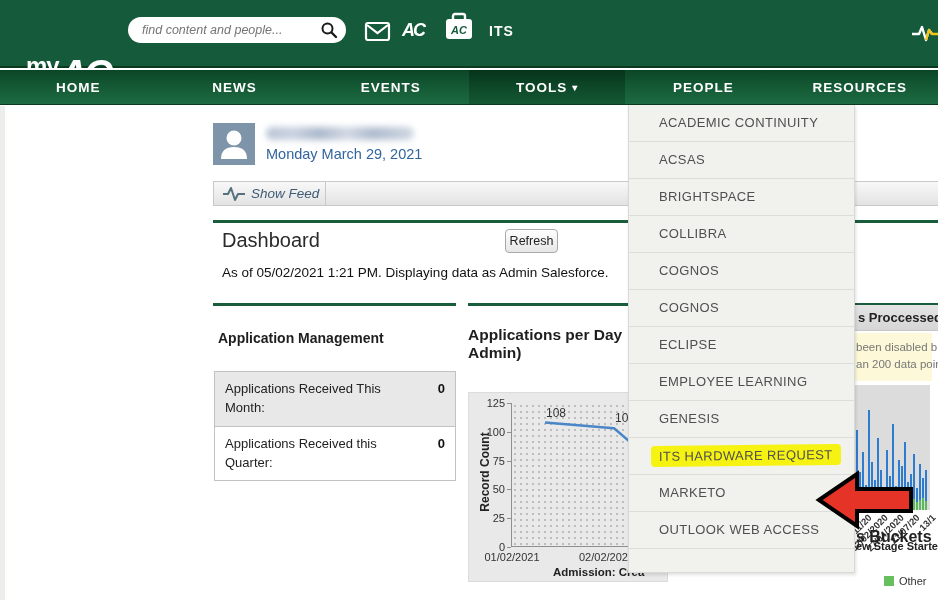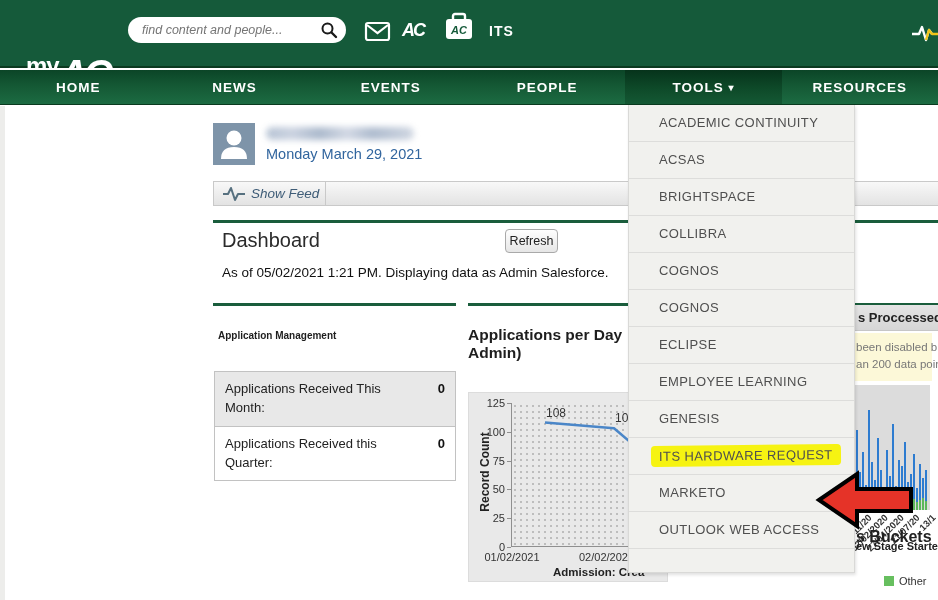--- a/index.html
+++ b/index.html
@@ -53,21 +53,21 @@
   .dash-title { position:absolute; left:222px; top:229px; font-size:20px; color:#2B2B2B; }
   .refresh { position:absolute; left:505px; top:229px; width:53px; height:24px;
              background:linear-gradient(180deg,#FEFEFE,#E6E6E6); border:1px solid #A9A9A9;
              border-radius:4px; font-size:12.5px; color:#222; cursor:pointer;
              font-family:"Liberation Sans",sans-serif; }
   .asof { position:absolute; left:222px; top:265px; font-size:13.5px; color:#111; }
   .divider { position:absolute; top:303px; height:3px; background:#1A5D3C; }
   .d1 { left:213px; width:243px; } .d2 { left:468px; width:235px; } .d3 { left:820px; width:118px; }
 
   
-  .am-title { position:absolute; left:218px; top:330px; font-size:10px; font-weight:bold; color:#1E1E1E; }
+  .am-title { position:absolute; left:218px; top:330px; font-size:14px; font-weight:bold; color:#1E1E1E; }
   .am-table { position:absolute; left:214px; top:371px; width:242px; border:1px solid #C2C2C2; }
   .am-row { display:flex; padding:8px 10px; font-size:13px; color:#222; line-height:1.45; }
   .am-row.alt { background:#E8E8E8; border-bottom:1px solid #C2C2C2; }
   .am-label { width:172px; }
   .am-val { flex:1; text-align:right; font-weight:bold; color:#111; }
 
   
   .mid-title { position:absolute; left:468px; font-size:15.5px; font-weight:bold; color:#1E1E1E; white-space:nowrap; }
   .chartbox { position:absolute; left:468px; top:392px; width:200px; height:190px;
               background:#E9E9E9; border:1px solid #DCDCDC; }
@@ -147,25 +147,25 @@
     <svg class="hicon" style="left:912px; top:20px;" width="26" height="26" viewBox="0 0 26 26">
       <polyline points="0,14 7,14 10,7 14,20 17,10 20,14" fill="none" stroke="#fff" stroke-width="2.4" stroke-linejoin="round"></polyline>
       <polyline points="14,20 17,10 20,14 26,14" fill="none" stroke="#F0C419" stroke-width="2.4" stroke-linejoin="round"></polyline>
     </svg>
   </div>
 
   <div class="navbar">
     <div class="navitem">HOME</div>
     <div class="navitem">NEWS</div>
     <div class="navitem">EVENTS</div>
-    <div class="navitem">PEOPLE</div>
     <div class="navitem active">
       <span>TOOLS</span>
       <span class="caret">▾</span>
     </div>
+    <div class="navitem">PEOPLE</div>
     <div class="navitem">RESOURCES</div>
   </div>
 
   <div class="leftstrip"></div>
 
   <div class="avatar">
     <svg width="42" height="42" viewBox="0 0 42 42">
       <circle cx="21" cy="15" r="7.5" fill="#fff"></circle>
       <path d="M8 36 Q8 24 21 24 Q34 24 34 36 Z" fill="#fff"></path>
     </svg>

